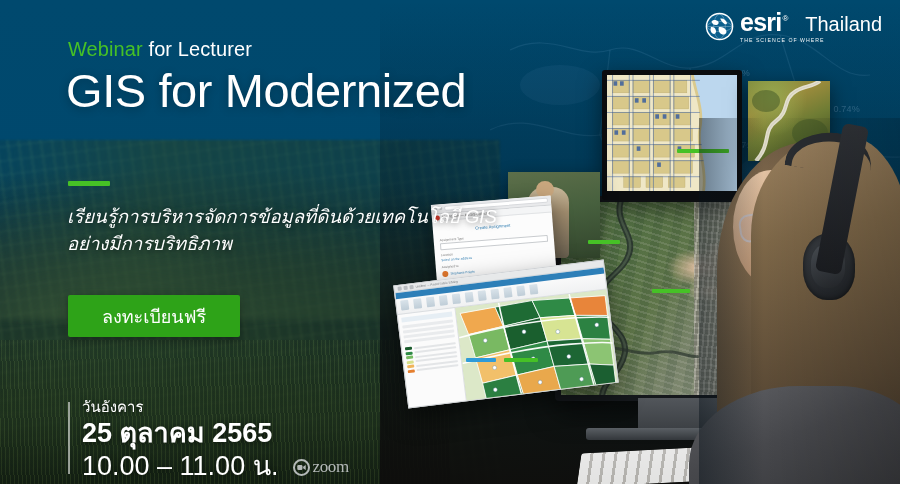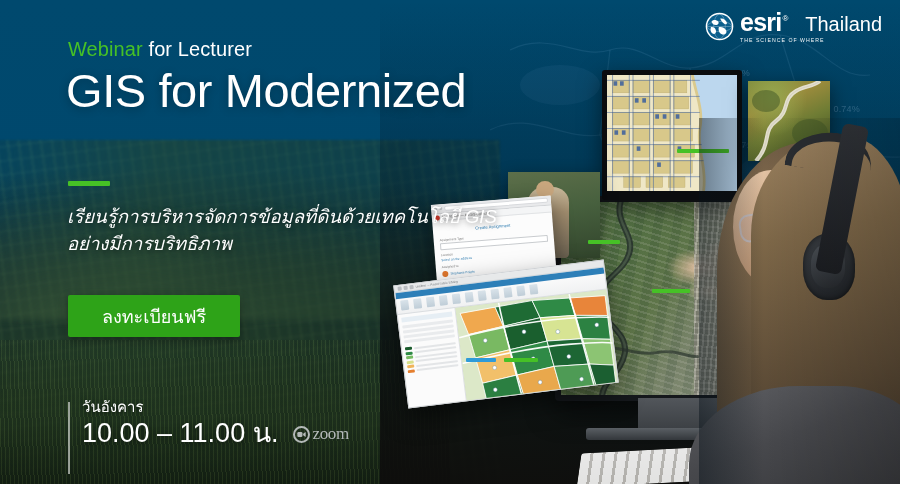--- a/index.html
+++ b/index.html
@@ -664,20 +664,21 @@
     <div class="subtitle">
       <span>เรียนรู้การบริหารจัดการข้อมูลที่ดินด้วยเทคโนโลยี GIS</span>
       <span>อย่างมีการบริทธิภาพ</span>
     </div>
 
     <button class="cta">ลงทะเบียนฟรี</button>
 
     <div class="datebox">
       <div class="date-divider"></div>
       <div class="date-day">วันอังคาร</div>
+      <div class="date-main">25 ตุลาคม 2565</div>
       <div class="date-time-row">
         <div class="date-time">10.00 – 11.00 น.</div>
         <div class="zoom-logo">
           <span class="zoom-mark">
             <svg viewBox="0 0 14 10">
               <rect x="0.5" y="1" width="8" height="8" rx="2" fill="#cfd2d4"></rect>
               <path d="M9.5 4 L13.5 1.3 V8.7 L9.5 6 Z" fill="#cfd2d4"></path>
             </svg>
           </span>
           <span class="zoom-word">zoom</span>

